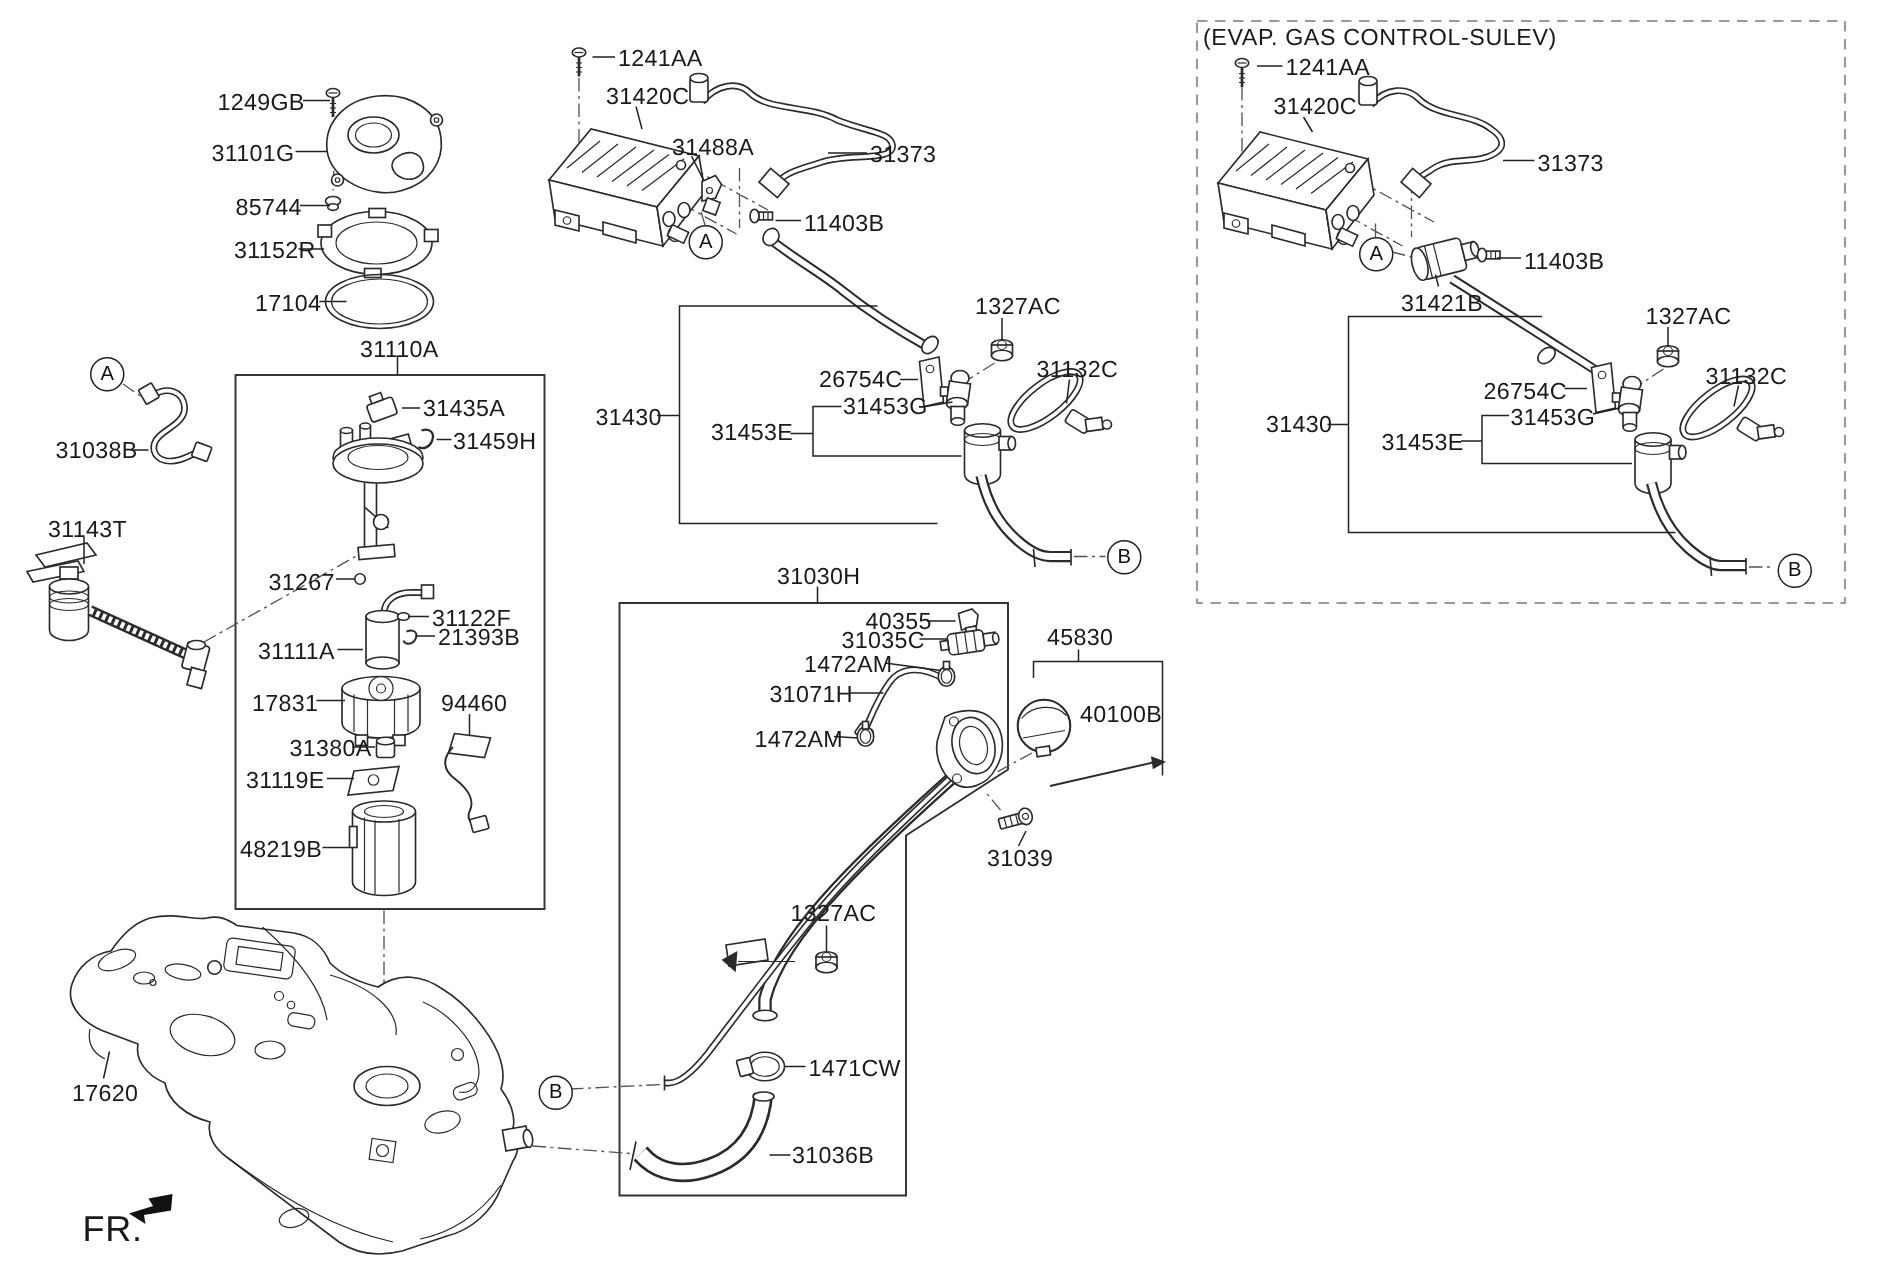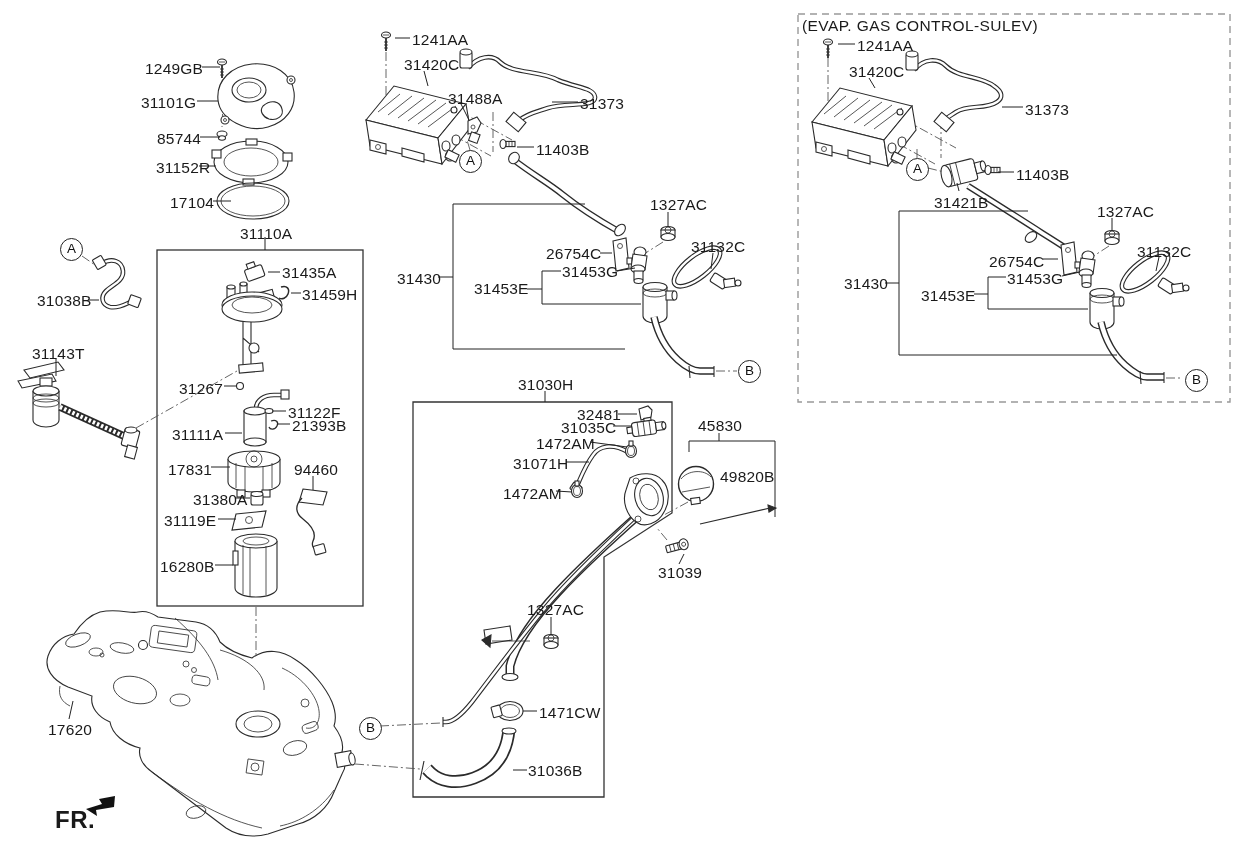--- a/index.html
+++ b/index.html
@@ -1,21 +1,21 @@
 <!DOCTYPE html>
 <html><head>
 <meta charset="utf-8">
 <style>
   html,body{margin:0;padding:0;background:#fff;}
   #stage{position:relative;width:1253px;height:848px;background:#ffffff;overflow:hidden;
          font-family:"Liberation Sans","DejaVu Sans",sans-serif;}
   #art{position:absolute;left:0;top:0;}
   .lbl{position:absolute;font-size:15.5px;color:#1a1a1a;white-space:nowrap;letter-spacing:.2px;}
   .lbl.note{font-size:15.5px;letter-spacing:.4px;}
-  .lbl.fr{font-size:24px;font-weight:bold;letter-spacing:.5px;}
+  .lbl.fr{font-size:24px;font-weight:normal;letter-spacing:.5px;}
   .marker{position:absolute;width:21px;height:21px;border:1.5px solid #222;border-radius:50%;
           font-size:13.5px;color:#111;text-align:center;line-height:20px;background:#fff;}
   
   .ln{stroke:#2b2b2b;stroke-width:1.1;fill:none}
   .lnf{stroke:#2b2b2b;stroke-width:1.1;fill:#fff}
   .lnd{stroke:#2b2b2b;stroke-width:1.1;fill:#2b2b2b}
   .thin{stroke:#2b2b2b;stroke-width:.8;fill:none}
   .ldr{stroke:#222;stroke-width:1;fill:none}
   .dd{stroke:#555;stroke-width:.9;fill:none;stroke-dasharray:9 3 2 3}
   .box{stroke:#333;stroke-width:1.3;fill:none}
@@ -420,43 +420,43 @@
 <div class="lbl" style="left:37px;top:292px">31038B</div>
 <div class="lbl" style="left:32px;top:345px">31143T</div>
 <div class="lbl" style="left:179px;top:380px">31267</div>
 <div class="lbl" style="left:288px;top:404px">31122F</div>
 <div class="lbl" style="left:292px;top:417px">21393B</div>
 <div class="lbl" style="left:172px;top:426px">31111A</div>
 <div class="lbl" style="left:168px;top:461px">17831</div>
 <div class="lbl" style="left:294px;top:461px">94460</div>
 <div class="lbl" style="left:193px;top:491px">31380A</div>
 <div class="lbl" style="left:164px;top:512px">31119E</div>
-<div class="lbl" style="left:160px;top:558px">16280B</div>
+<div class="lbl" style="left:160px;top:558px">48219B</div>
 <div class="lbl" style="left:48px;top:721px">17620</div>
 <div class="lbl fr" style="left:55px;top:806px">FR.</div>
 
 <div class="lbl" style="left:412px;top:31px">1241AA</div>
 <div class="lbl" style="left:404px;top:56px">31420C</div>
 <div class="lbl" style="left:448px;top:90px">31488A</div>
 <div class="lbl" style="left:580px;top:95px">31373</div>
 <div class="lbl" style="left:536px;top:141px">11403B</div>
 <div class="lbl" style="left:650px;top:196px">1327AC</div>
 <div class="lbl" style="left:546px;top:245px">26754C</div>
 <div class="lbl" style="left:562px;top:263px">31453G</div>
 <div class="lbl" style="left:397px;top:270px">31430</div>
 <div class="lbl" style="left:474px;top:280px">31453E</div>
 <div class="lbl" style="left:691px;top:238px">31132C</div>
 <div class="lbl" style="left:518px;top:376px">31030H</div>
-<div class="lbl" style="left:577px;top:406px">32481</div>
+<div class="lbl" style="left:577px;top:406px">40355</div>
 <div class="lbl" style="left:561px;top:419px">31035C</div>
 <div class="lbl" style="left:536px;top:435px">1472AM</div>
 <div class="lbl" style="left:513px;top:455px">31071H</div>
 <div class="lbl" style="left:503px;top:485px">1472AM</div>
 <div class="lbl" style="left:698px;top:417px">45830</div>
-<div class="lbl" style="left:720px;top:468px">49820B</div>
+<div class="lbl" style="left:720px;top:468px">40100B</div>
 <div class="lbl" style="left:658px;top:564px">31039</div>
 <div class="lbl" style="left:527px;top:601px">1327AC</div>
 <div class="lbl" style="left:539px;top:704px">1471CW</div>
 <div class="lbl" style="left:528px;top:762px">31036B</div>
 
 <div class="lbl note" style="left:802px;top:17px">(EVAP. GAS CONTROL-SULEV)</div>
 <div class="lbl" style="left:857px;top:37px">1241AA</div>
 <div class="lbl" style="left:849px;top:63px">31420C</div>
 <div class="lbl" style="left:1025px;top:101px">31373</div>
 <div class="lbl" style="left:1016px;top:166px">11403B</div>

